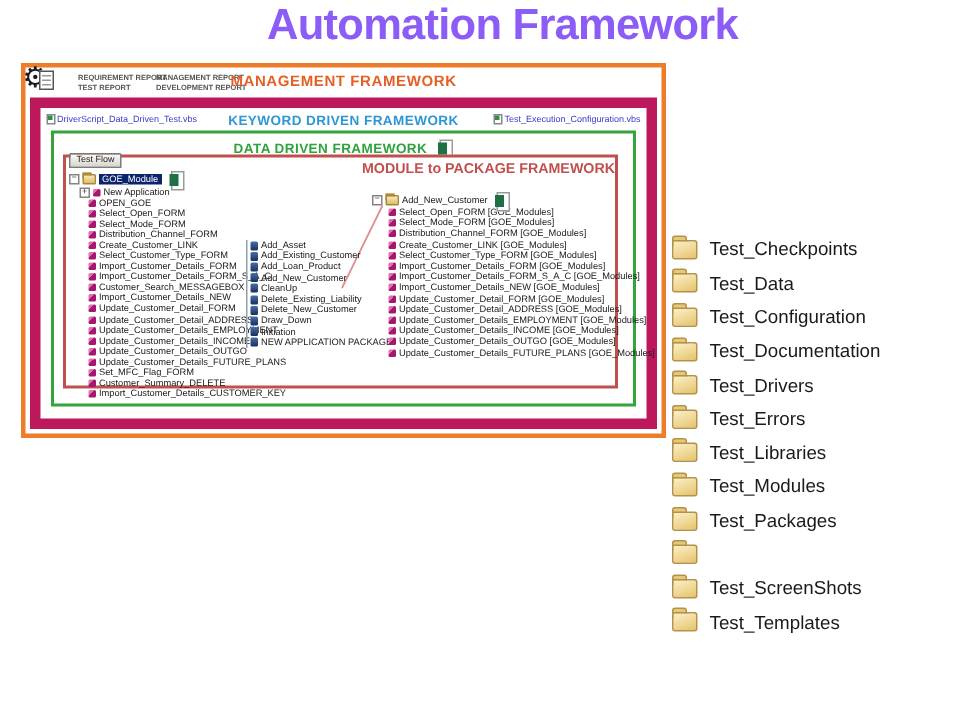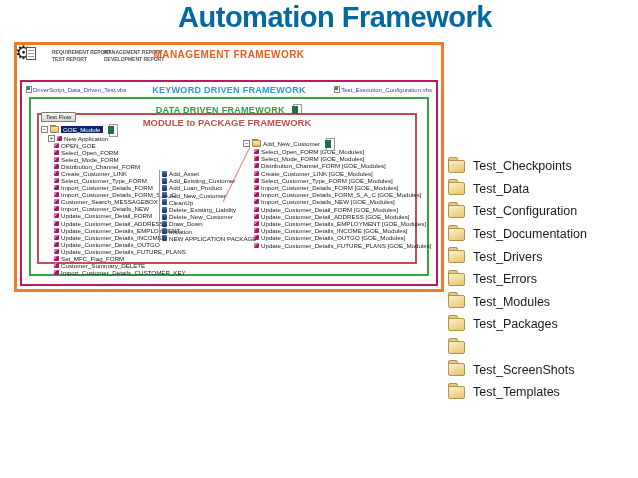--- a/index.html
+++ b/index.html
@@ -3,26 +3,26 @@
 <meta charset="utf-8">
 <style>
   * { margin:0; padding:0; box-sizing:border-box; }
   html,body { background:#fff; }
   body { width:638px; height:478px; font-family:"Liberation Sans", sans-serif; position:relative; overflow:hidden; }
 
   #canvas { position:absolute; inset:0; background:#fff; }
 
   
   .page-title { position:absolute; top:1px; left:0; width:100%; text-align:center;
-    font-size:29px; font-weight:bold; letter-spacing:-0.5px; color:#0369a1;padding-left:32px; }
+    font-size:29px; font-weight:bold; letter-spacing:-0.5px; color:#8b5cf6;padding-left:32px; }
 
   
   .frame { position:absolute; background:#fff; }
   .orange-frame { left:14px; top:42px; width:430px; height:250px; border:3px solid #ed7c2b; }
-  .blue-frame   { left:3px; right:3px; top:20px; bottom:3px; border:2px solid #be185d;margin-top:15px; }
+  .blue-frame   { left:3px; right:3px; top:20px; bottom:3px; border:7px solid #be185d; }
   .green-frame  { left:7px; right:7px; top:15px; bottom:8px; border:2px solid #35a43c; }
   .red-frame    { left:6px; right:10px; top:14px; bottom:10px; border:2px solid #c0504d; }
 
   
   .rep-band { position:absolute; left:0; top:0; width:100%; height:20px; }
   .rep-header { position:absolute; left:0; top:4px; width:100%; text-align:center;
     font-size:10px; font-weight:bold; letter-spacing:0.4px; color:#e55f25; }
   .gear-wrap { position:absolute; left:-2px; top:-3px; width:26px; height:24px; }
   .gear-glyph { font-size:19px; color:#1a1a1a; line-height:22px; }
   .gear-doc { position:absolute; left:11px; top:5px; width:10px; height:13px; background:#fff;
@@ -46,21 +46,21 @@
   
   .dd-band { position:absolute; left:0; top:1px; width:100%; height:30px; text-align:center; }
   .dd-header { display:inline-block; font-size:9px; font-weight:bold; letter-spacing:0.3px; color:#2fa23c; vertical-align:middle; }
 
   
   .excel-icon { display:inline-block; position:relative; width:10px; height:11px; vertical-align:middle; margin-left:3px; }
   .excel-icon::after { content:""; position:absolute; right:0; top:0; width:7px; height:11px; background:#fff; border:1px solid #9a9a9a; }
   .excel-icon::before { content:""; position:absolute; left:0; top:2px; width:6px; height:8px; background:#1e7145; z-index:1; }
 
   
-  .mp-header { position:absolute; left:0; top:2px; width:100%; text-align:center;
+  .mp-header { position:absolute; left:0; top:2px; width:100%; text-align:right;
     font-size:9.5px; font-weight:bold; color:#c0504d; }
   .testflow-tab { position:absolute; left:2px; top:-3px; font-size:6px; color:#222;
     background:linear-gradient(#fbfaf8,#d9d5cb); border:1px solid #7b7b7b; padding:1px 4px 1px 4px; border-radius:1px 1px 0 0; }
 
   
   .tree { position:absolute; font-size:6.2px; color:#1a1a1a; white-space:nowrap; }
   .left-tree { left:2px; top:10px; }
   .right-tree { left:204px; top:24px; }
   .trow { display:flex; align-items:center; gap:2px; }
   .root-row { height:9px; }
@@ -380,20 +380,24 @@
       <div class="folder-row">
       <span class="folder-icon"></span>
       <span class="folder-label">Test_Drivers</span>
     </div>
       <div class="folder-row">
       <span class="folder-icon"></span>
       <span class="folder-label">Test_Errors</span>
     </div>
       <div class="folder-row">
       <span class="folder-icon"></span>
+      <span class="folder-label">Test_Libraries</span>
+    </div>
+      <div class="folder-row">
+      <span class="folder-icon"></span>
       <span class="folder-label">Test_Modules</span>
     </div>
       <div class="folder-row">
       <span class="folder-icon"></span>
       <span class="folder-label">Test_Packages</span>
     </div>
       <div class="folder-row">
       <span class="folder-icon"></span>
     </div>
       <div class="folder-row">

